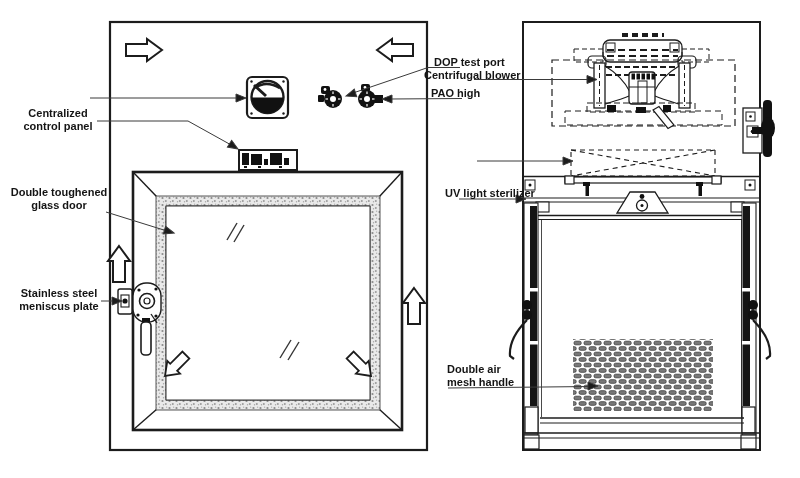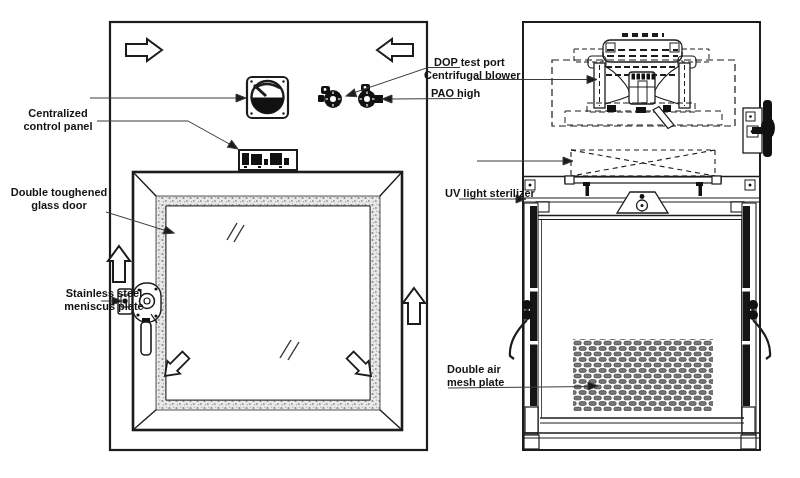--- a/index.html
+++ b/index.html
@@ -302,34 +302,34 @@
 </svg>
 
 <div class="lbl ctr" style="left:4px;top:186px;width:110px;">
   <span>Double toughened</span>
   <span>glass door</span>
 </div>
 <div class="lbl ctr" style="left:10px;top:107px;width:96px;">
   <span>Centralized</span>
   <span>control panel</span>
 </div>
-<div class="lbl ctr" style="left:8px;top:287px;width:102px;margin-left:45px;">
+<div class="lbl ctr" style="left:8px;top:287px;width:102px;">
   <span>Stainless steel</span>
   <span>meniscus plate</span>
 </div>
 <div class="lbl" style="left:434px;top:56px;text-align:right;">
   <span>DOP test port</span>
 </div>
 <div class="lbl" style="left:424px;top:69px;">
   <span>Centrifugal blower</span>
 </div>
 <div class="lbl" style="left:431px;top:87px;">
   <span>PAO high</span>
 </div>
 <div class="lbl" style="left:429px;top:187px;margin-left:16px;">
   <span>UV light sterilizer</span>
 </div>
 <div class="lbl" style="left:447px;top:363px;">
   <span>Double air</span>
-  <span>mesh plate</span>
+  <span>mesh handle</span>
 </div>
 
 </div>
 
 </body></html>

